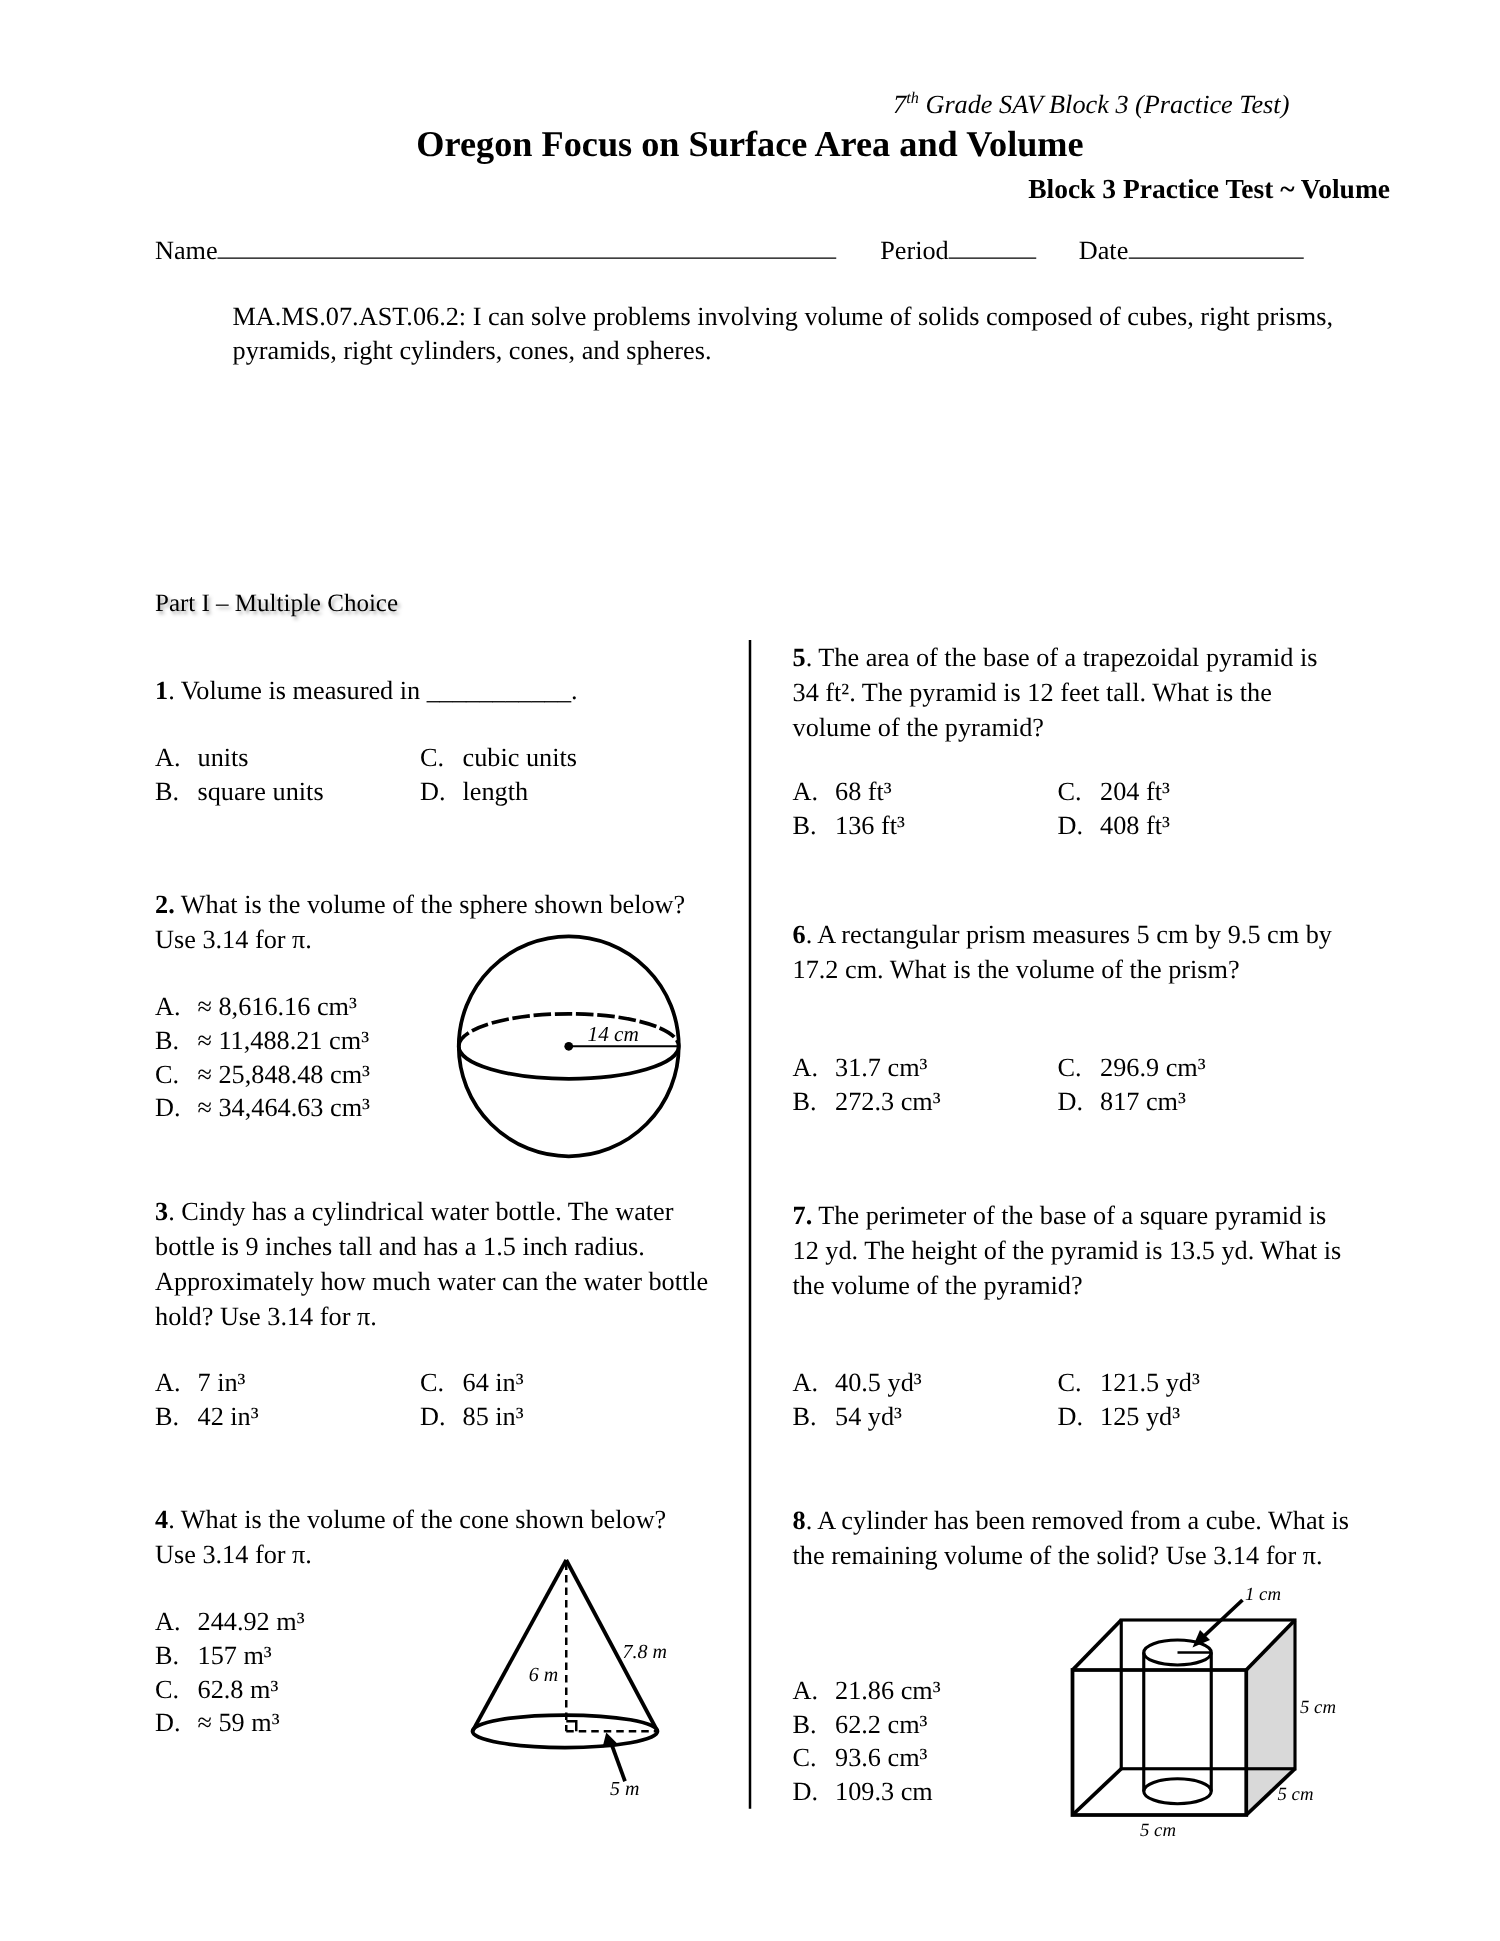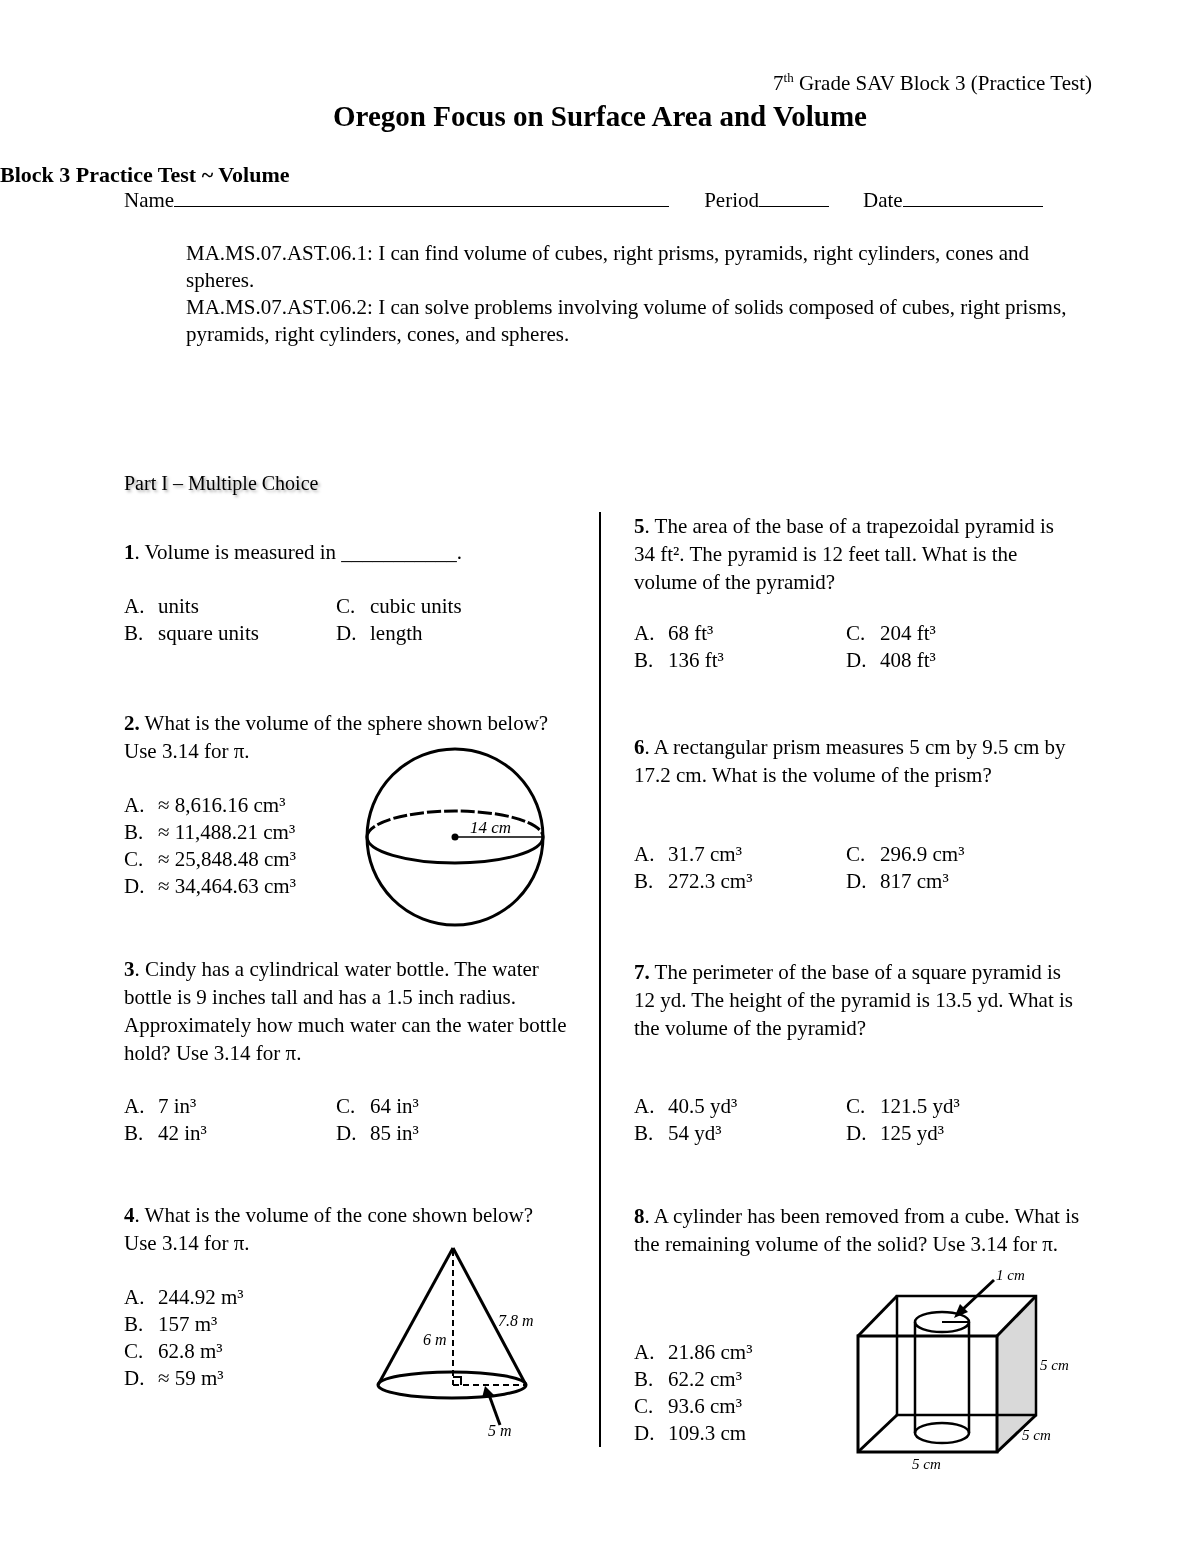--- a/index.html
+++ b/index.html
@@ -1,25 +1,25 @@
 <!DOCTYPE html>
 <html><head>
 <meta charset="utf-8">
 <style>
   html, body { margin: 0; padding: 0; background: #ffffff; }
   body { width: 1200px; height: 1553px; position: relative; overflow: hidden;
          font-family: "Liberation Serif", "DejaVu Serif", serif; color: #000; }
   .abs { position: absolute; }
-  .hdr-right { left: 616px; top: 70px; width: 476px; text-align: right;
-               font-size: 21px; }
+  .hdr-right { left: 635px; top: 70px; width: 476px; text-align: center;
+               font-style: italic; font-size: 21px; }
   .hdr-right sup { font-size: 13px; }
   .title { left: 0; width: 1200px; top: 100px; text-align: center;
            font-weight: bold; font-size: 29px; }
-  .subtitle { left: 0; width: 1112px; top: 138px; text-align: left;
-              font-weight: bold; font-size: 22px; margin-top: 24px; }
+  .subtitle { left: 0; width: 1112px; top: 138px; text-align: right;
+              font-weight: bold; font-size: 22px; }
   .namerow { left: 124px; top: 186px; width: 960px; font-size: 21px; }
   .namerow .blank { display: inline-block; border-bottom: 1.5px solid #000; height: 20px; vertical-align: baseline; }
   .targets { left: 124px; top: 240px; width: 950px; font-size: 21px; line-height: 27px; }
   .targets .h { font-weight: bold; text-decoration: underline; }
   .targets .b { font-weight: bold; }
   .targets .ind { padding-left: 62px; }
   .part { left: 124px; top: 472px; font-size: 20px; 
           text-shadow: 2px 2px 3px #aaa; }
   .divider { left: 599px; top: 512px; width: 2px; height: 935px; background: #000; }
   .q { font-size: 21px; line-height: 28px; }
@@ -37,21 +37,20 @@
   <span>7</span><sup>th</sup><span> Grade SAV Block 3 (Practice Test)</span>
 </div>
 <div class="abs title">Oregon Focus on Surface Area and Volume</div>
 <div class="abs subtitle">Block 3 Practice Test ~ Volume</div>
 
 <div class="abs namerow">
   <span>Name</span><span class="blank" style="width:495px"></span><span style="display:inline-block;width:35px"></span><span>Period</span><span class="blank" style="width:70px"></span><span style="display:inline-block;width:34px"></span><span>Date</span><span class="blank" style="width:140px"></span>
 </div>
 
 <div class="abs targets">
-  <div class="ind">MA.MS.07.AST.06.1: I can find volume of cubes, right prisms, pyramids, right cylinders, cones and spheres.</div>
   <div class="ind">MA.MS.07.AST.06.2: I can solve problems involving volume of solids composed of cubes, right prisms, pyramids, right cylinders, cones, and spheres.</div>
 </div>
 
 <div class="abs part">Part I – Multiple Choice</div>
 <div class="abs divider"></div>
 
 <div class="abs q" style="left:124px;top:538px;width:460px">
   <b>1</b><span>. Volume is measured in ___________.</span>
 </div>
 <div class="abs opts" style="left:124px;top:593px;width:460px;height:60px">

